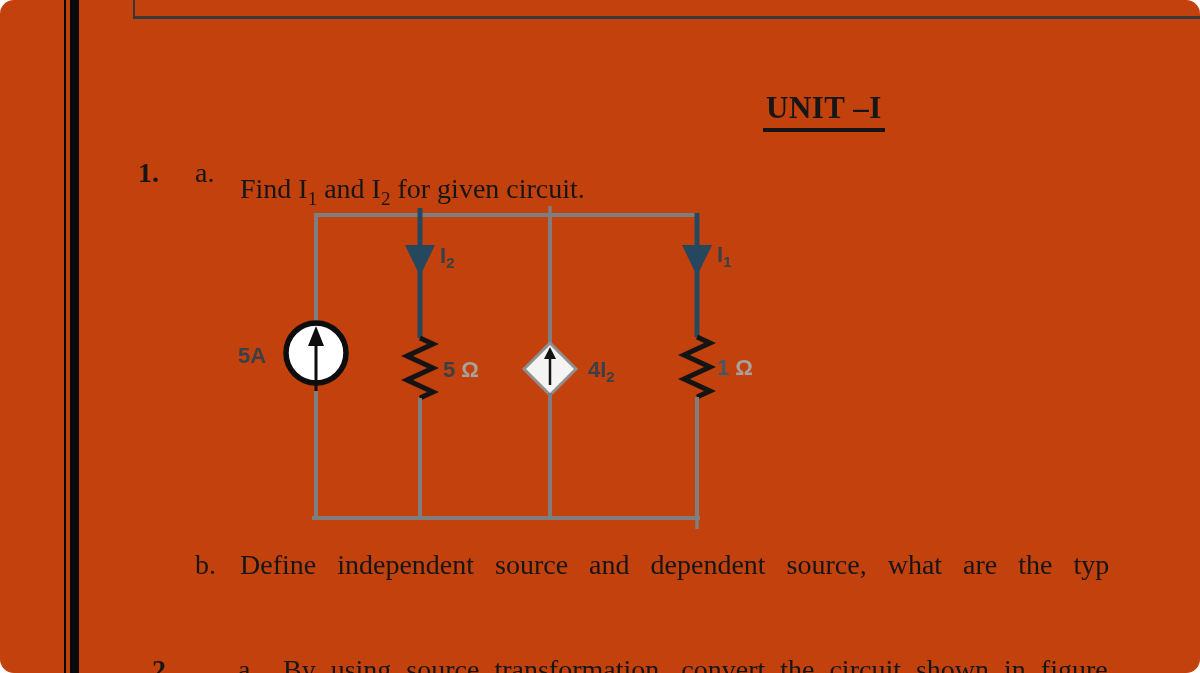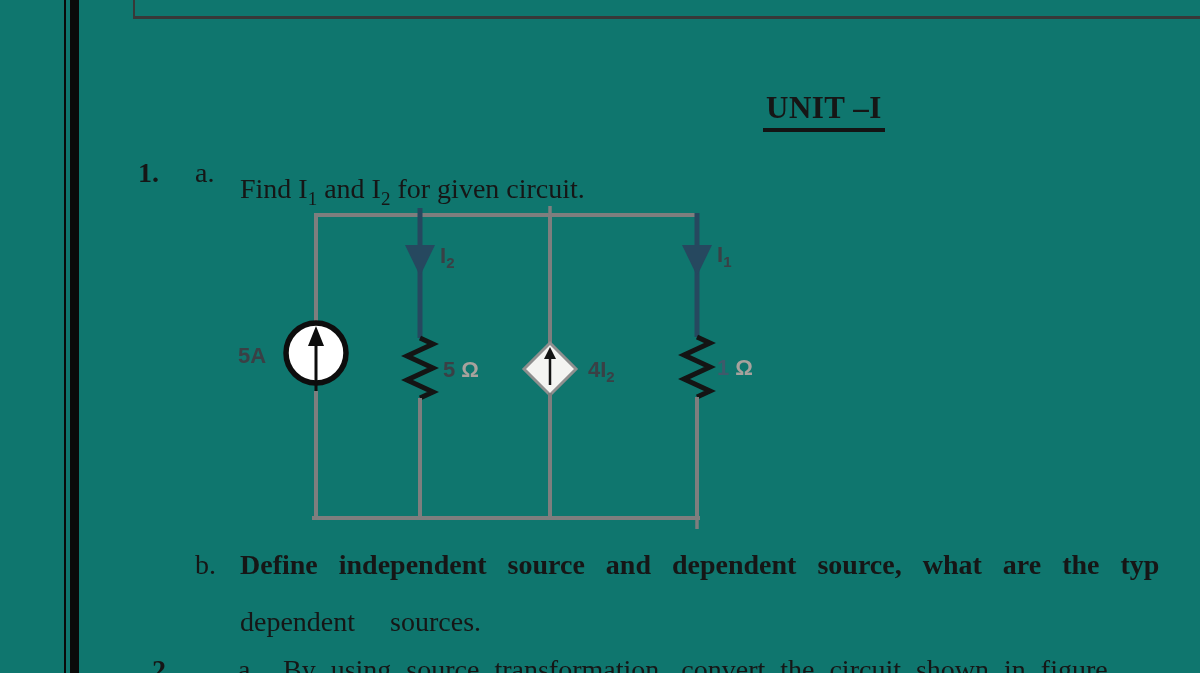--- a/index.html
+++ b/index.html
@@ -1,39 +1,40 @@
 <!DOCTYPE html>
 <html><head>
 <meta charset="utf-8">
 <style>
   html,body{margin:0;padding:0;background:#ffffff;}
   #page{
     position:relative;
     width:1200px;height:673px;
-    background:#0f766e;
+    background:#c2410c;
     overflow:hidden;
     font-family:"Liberation Serif", serif;
     color:#161616;
+    border-radius:14px;
   }
   
   .vrule-thin{position:absolute;left:64px;top:0;width:2px;height:673px;background:#0a0a0a;}
   .vrule-thick{position:absolute;left:70px;top:0;width:9px;height:673px;background:#0a0a0a;}
   .top-rule{position:absolute;left:133px;top:16px;width:1067px;height:3px;background:#383838;}
   .top-stub{position:absolute;left:133px;top:0;width:2px;height:18px;background:#383838;}
 
   
   .serif{position:absolute;font-size:28px;line-height:34px;white-space:nowrap;}
   .bold{font-weight:bold;}
   #heading{
     position:absolute;left:763px;top:90px;
     font-size:31px;font-weight:bold;letter-spacing:.5px;
     border-bottom:4px solid #141414;padding:0 3px 2px 3px;
   }
   sub.ssub{font-size:19px;vertical-align:-7px;line-height:0;}
-  #qb-line1{word-spacing:14px;font-weight:bold;}
+  #qb-line1{word-spacing:14px;}
   #qb-line2{word-spacing:28px;}
   #q2-text{word-spacing:8px;}
 
   
   #circuit{position:absolute;left:230px;top:195px;}
   .wire{stroke:#7e7e7e;stroke-width:4;fill:none;}
   .wire-thin{stroke:#7e7e7e;stroke-width:3.5;fill:none;}
   .blue{stroke:#26485f;stroke-width:5;fill:none;}
   .bluefill{fill:#26485f;stroke:none;}
   .blackcomp{stroke:#141414;stroke-width:5;fill:none;stroke-linejoin:miter;}
@@ -96,19 +97,18 @@
     <line class="blue" x1="467" y1="18" x2="467" y2="142"></line>
     <polygon class="bluefill" points="452,50 482,50 467,81"></polygon>
     <text class="clabel" x="487" y="67"><tspan>I</tspan><tspan class="csub" dy="5">1</tspan></text>
     <path class="blackcomp" d="M467,142 l13,6 l-26,12 l26,12 l-26,12 l26,12 l-13,6"></path>
     <line class="wire" x1="467" y1="202" x2="467" y2="325"></line>
     <text class="clabel" x="487" y="180"><tspan class="cslate">1</tspan><tspan class="cunit" dx="6">Ω</tspan></text>
   </svg>
 
   <span class="serif" style="left:195px;top:548px;">b.</span>
   <span id="qb-line1" class="serif" style="left:240px;top:548px;">Define independent source and dependent source, what are the typ</span>
-  <span id="qb-line2" class="serif" style="left:240px;top:605px;">dependent sources.</span>
 
   <span class="serif bold" style="left:152px;top:653px;">2.</span>
   <span class="serif" style="left:238px;top:653px;">a.</span>
   <span id="q2-text" class="serif" style="left:283px;top:653px;">By using source transformation, convert the circuit shown in figure</span>
 
 </div>
 
 </body></html>

